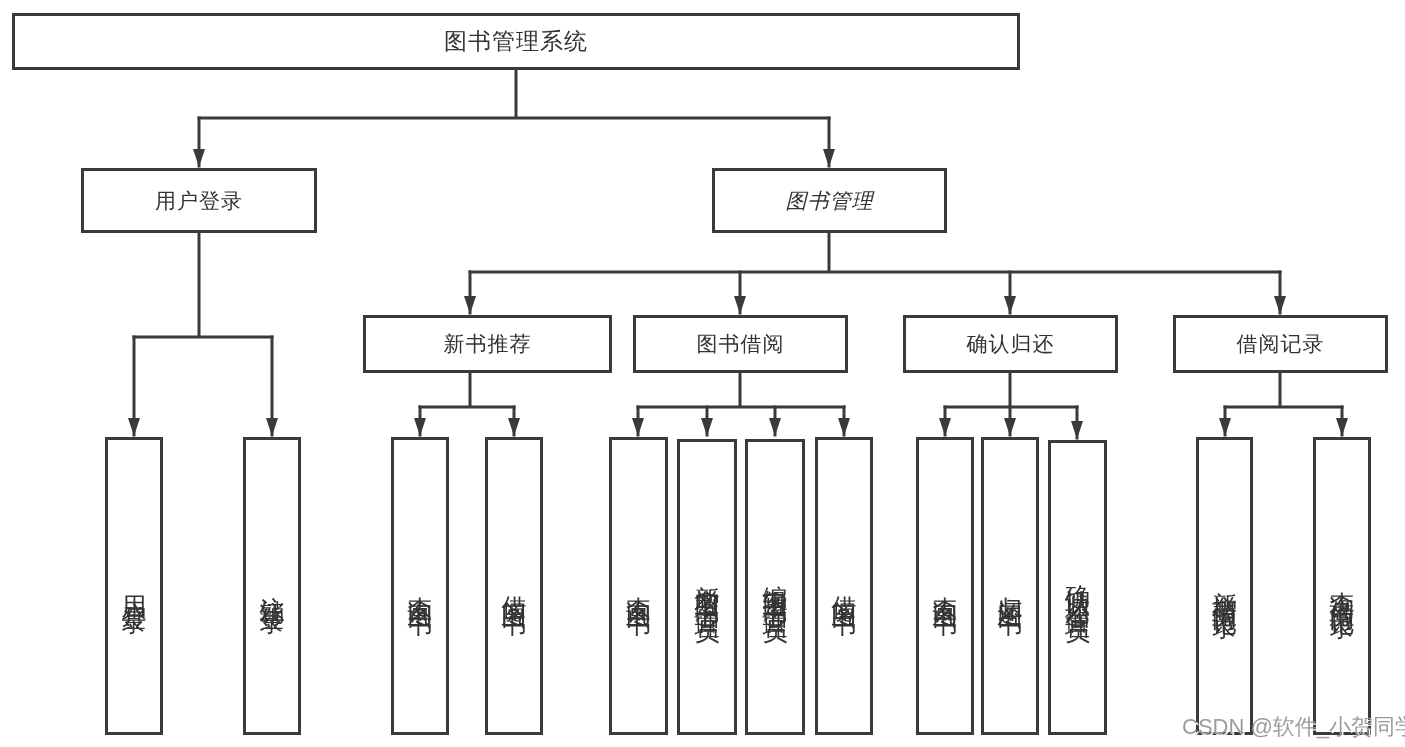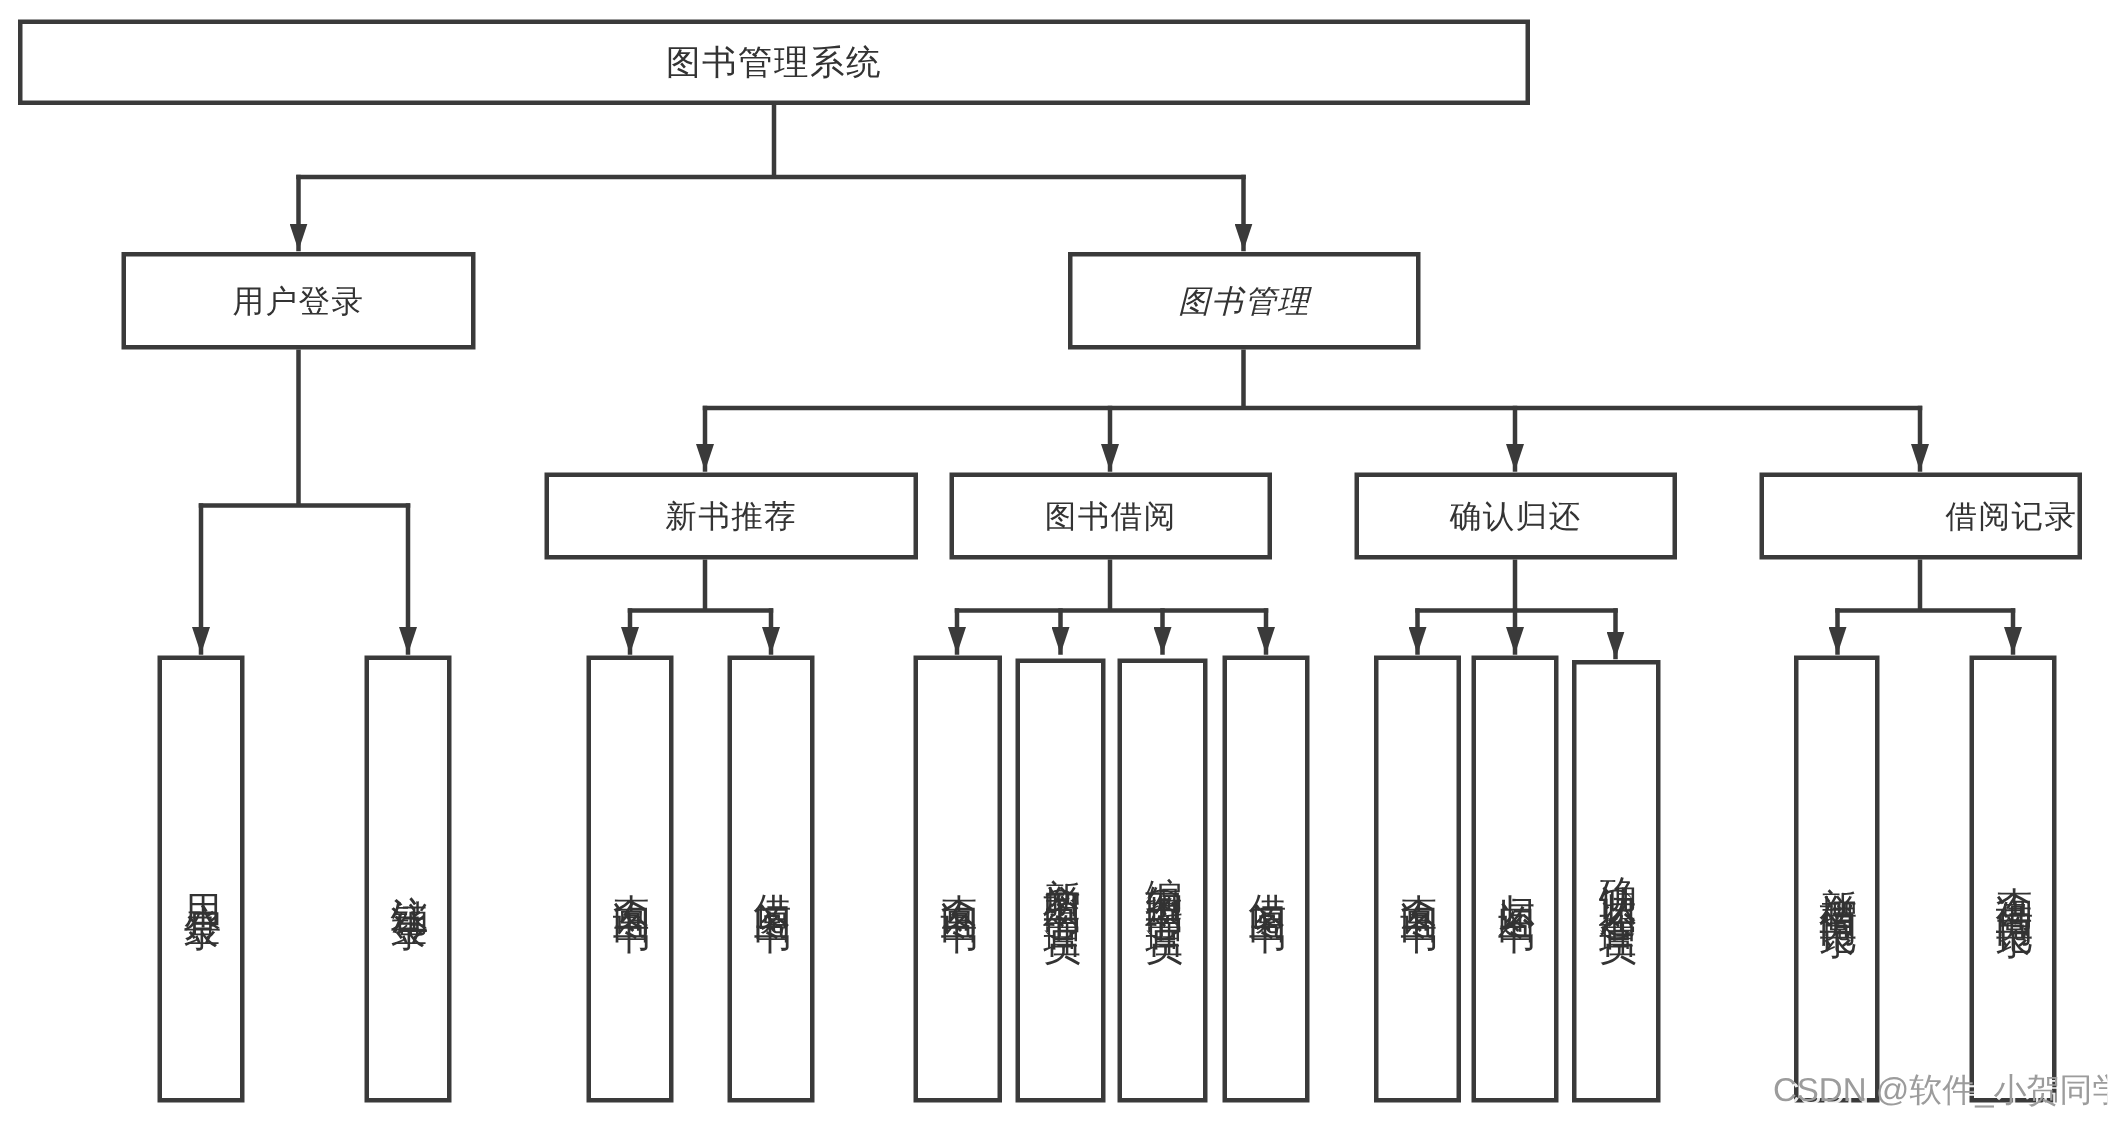--- a/index.html
+++ b/index.html
@@ -130,21 +130,21 @@
 
   <div class="node group-node" style="left:363px; top:315px; width:249px; height:58px;">
     <span>新书推荐</span>
   </div>
   <div class="node group-node" style="left:633px; top:315px; width:215px; height:58px;">
     <span>图书借阅</span>
   </div>
   <div class="node group-node" style="left:903px; top:315px; width:215px; height:58px;">
     <span>确认归还</span>
   </div>
-  <div class="node group-node" style="left:1173px; top:315px; width:215px; height:58px;justify-content:flex-end;">
+  <div class="node group-node" style="left:1173px; top:315px; width:215px; height:58px;">
     <span>借阅记录</span>
   </div>
 
   <div class="node leaf-node" style="left:105px; top:437px; width:58px; height:298px;">
     <span>用户登录</span>
   </div>
   <div class="node leaf-node" style="left:243px; top:437px; width:58px; height:298px;">
     <span>注销登录</span>
   </div>
 

